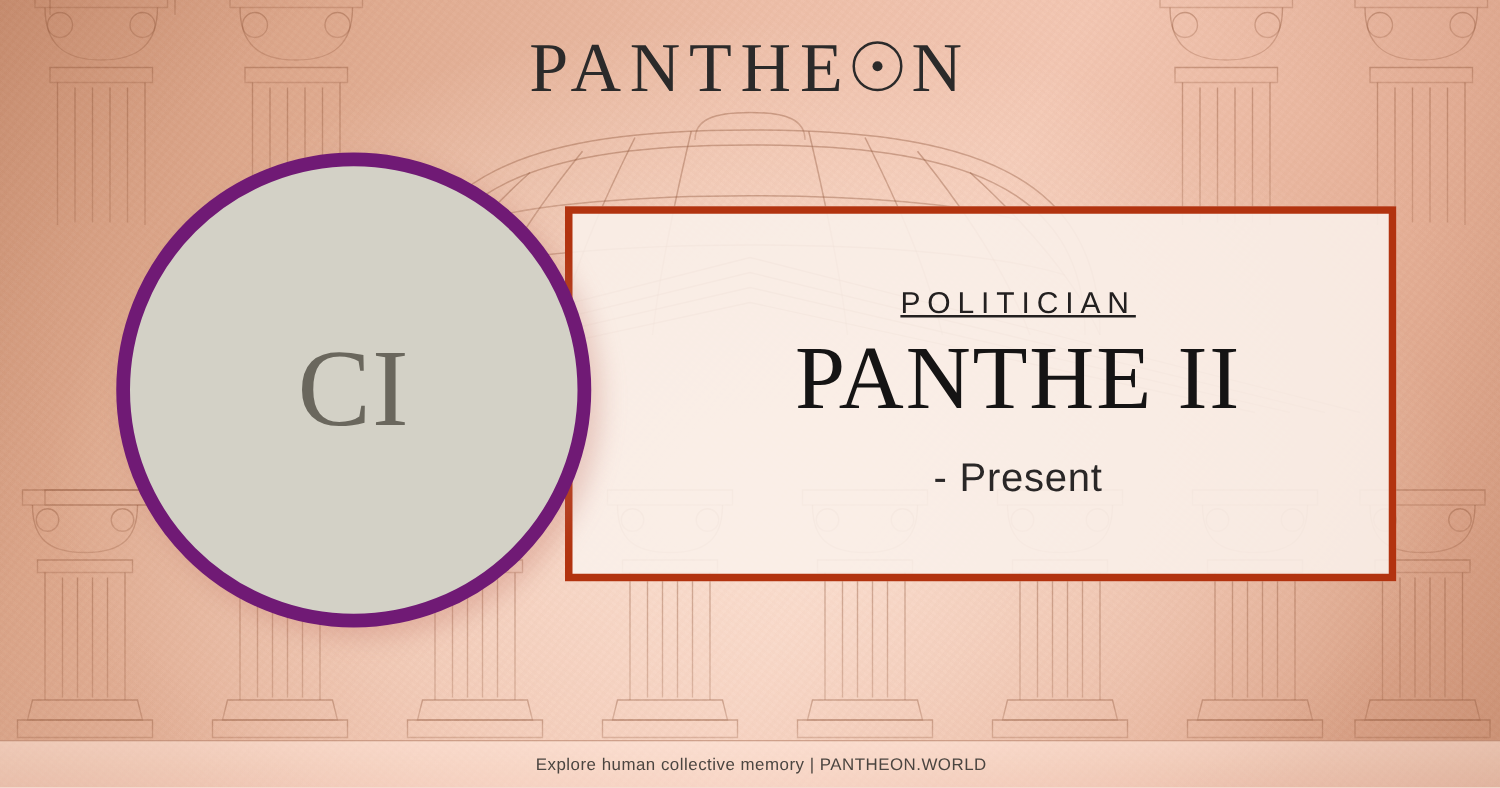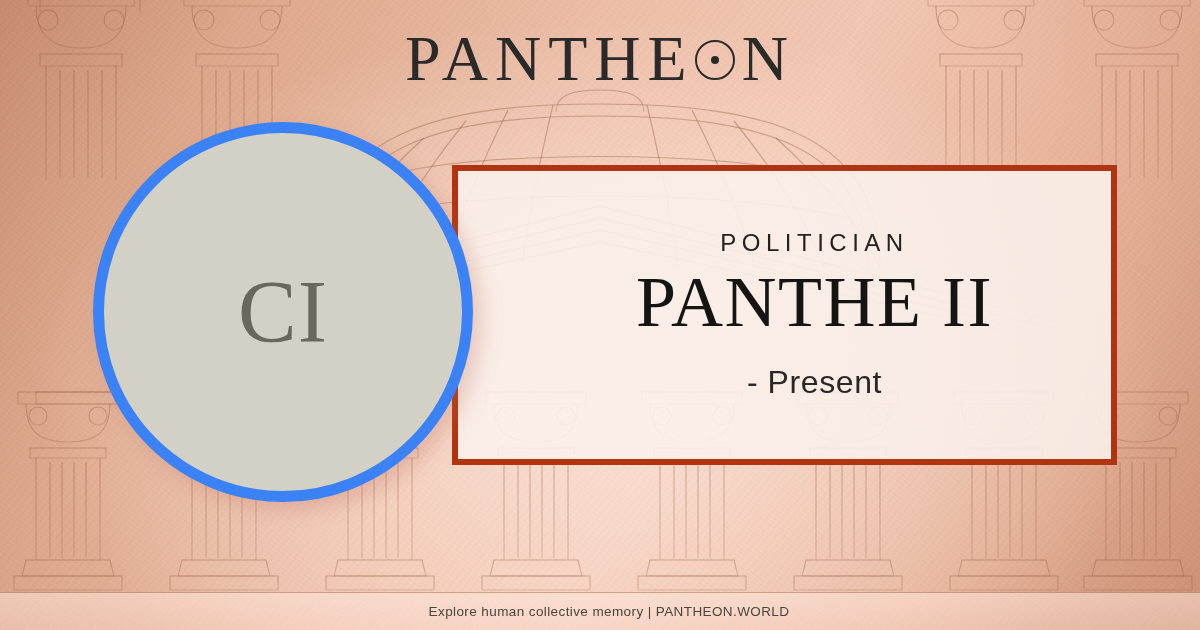--- a/index.html
+++ b/index.html
@@ -62,21 +62,21 @@
     padding-left: 18px;
   }
 
   
   .wordmark {
     position: absolute;
     top: 27px;
     left: 0; right: 0;
     text-align: center;
     font-family: "Liberation Serif", serif;
-    font-size: 64px;
+    font-size: 56px;
     line-height: 1;
     letter-spacing: 7px;
     color: #2B2A2A;
     white-space: nowrap;
   }
   .wordmark .wm-pre, .wordmark .wm-post { display: inline; }
   .wm-o {
     position: relative;
     display: inline-block;
     width: 46px;
@@ -126,20 +126,21 @@
     box-sizing: border-box;
     text-align: center;
   }
   .occupation {
     font-family: "Liberation Sans", sans-serif;
     font-size: 24px;
     letter-spacing: 5.5px;
     color: #232020;
     text-transform: uppercase;
     margin-bottom: 8px;
+    text-decoration: underline;
   }
   .person-name {
     font-family: "Liberation Serif", serif;
     font-size: 72px;
     line-height: 1.04;
     letter-spacing: 1.5px;
     color: #151414;
     white-space: nowrap;
   }
   .lifespan {
@@ -160,21 +161,21 @@
     filter: blur(10px);
   }
   .initials-circle {
     position: absolute;
     left: 93px;
     top: 122px;
     width: 380px;
     height: 380px;
     box-sizing: border-box;
     border-radius: 50%;
-    border: 11px solid #3b82f6;
+    border: 11px solid #701a75;
     background: #D3D1C6;
     display: flex;
     align-items: center;
     justify-content: center;
   }
   .initials-text {
     font-family: "Liberation Serif", serif;
     font-size: 88px;
     line-height: 1;
     letter-spacing: 1px;

